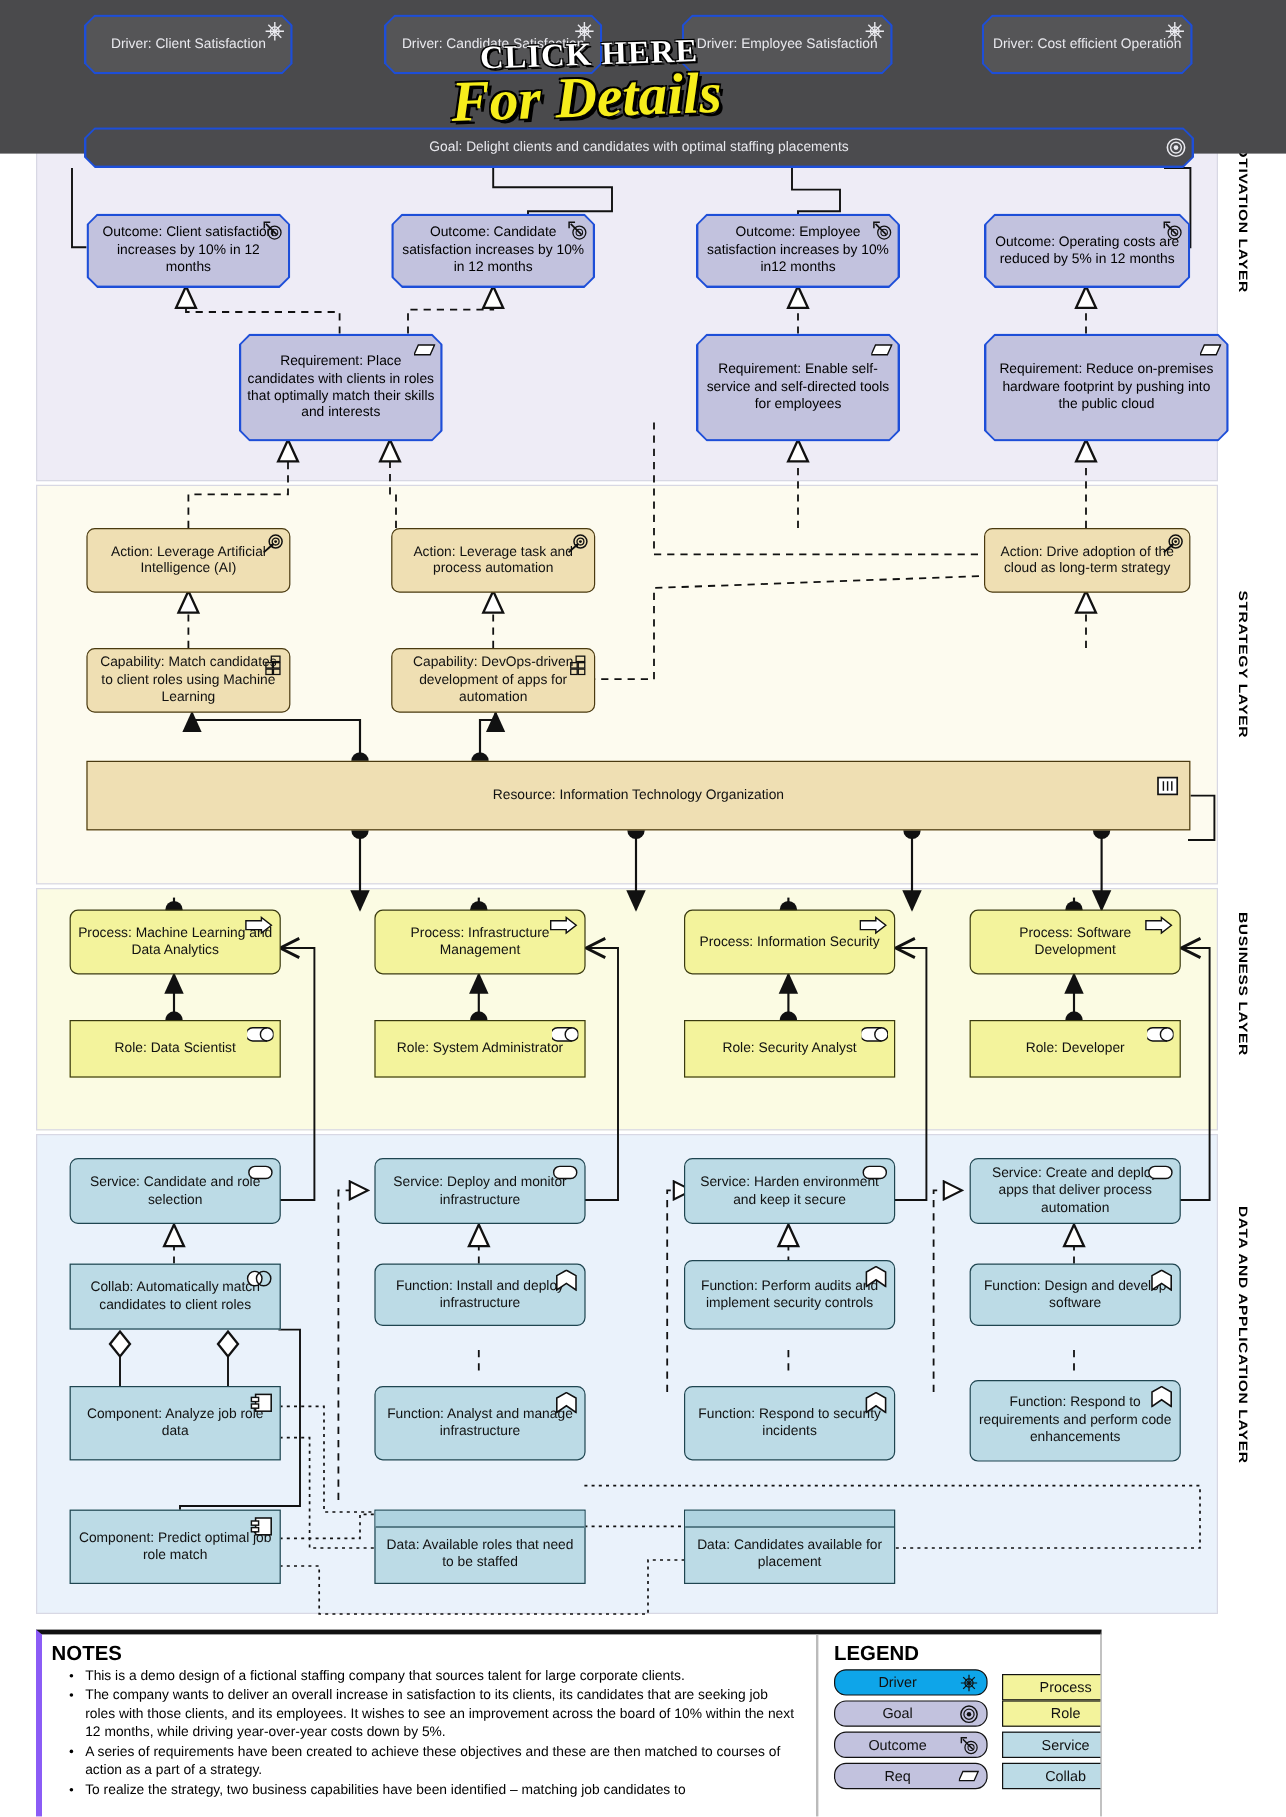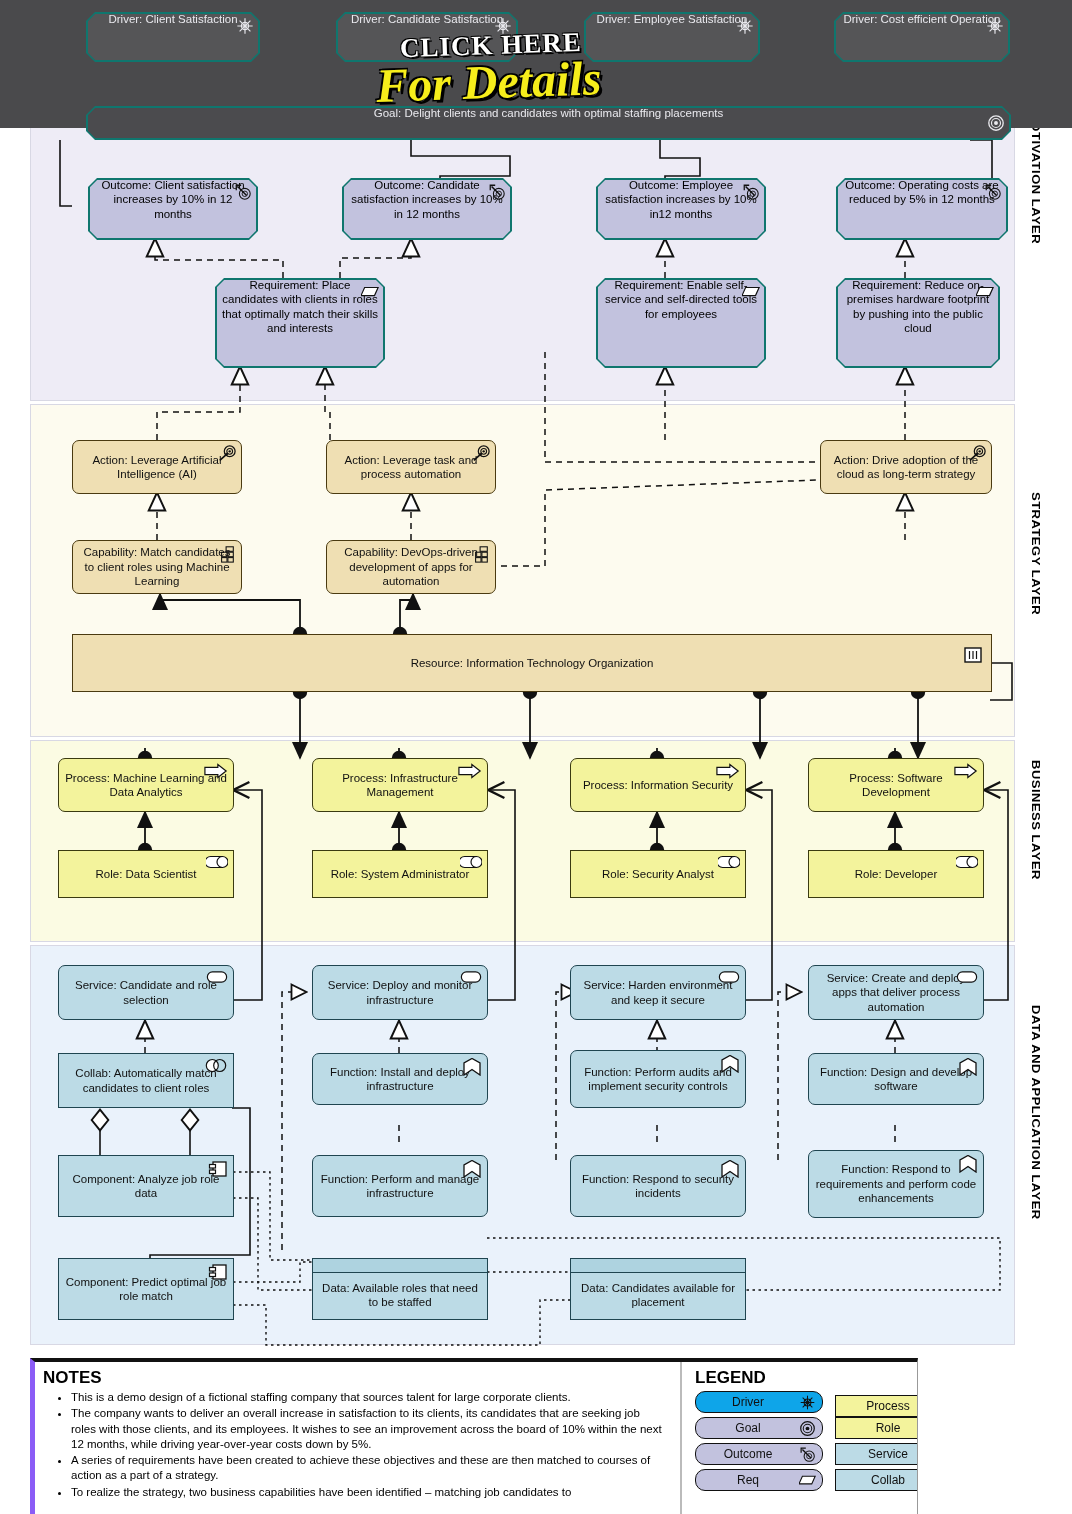--- a/index.html
+++ b/index.html
@@ -55,26 +55,25 @@
     color: #111;
     padding: 3px 6px;
     z-index: 5;
   }
   .node .lbl { display:block; width:100%; }
   .node .gi { position:absolute; right:5px; top:4px; width:18px; height:18px; }
   .rounded { border-radius: 7px; }
   .octo-wrap { position:absolute; z-index:5; }
   .octo-wrap > .inner {
     width:100%; height:100%;
-    background:#0f766e;
+    background:#1d4ed8;
     clip-path: polygon(9px 0, calc(100% - 9px) 0, 100% 9px, 100% calc(100% - 9px),
                        calc(100% - 9px) 100%, 9px 100%, 0 calc(100% - 9px), 0 9px);
-    display:flex; justify-content:center;
+    display:flex; align-items:center; justify-content:center;
     position:relative;
-    margin-left:16px;
   }
   .octo-wrap > .inner > .fill {
     position:absolute; left:1.6px; top:1.6px; right:1.6px; bottom:1.6px;
     clip-path: polygon(8px 0, calc(100% - 8px) 0, 100% 8px, 100% calc(100% - 8px),
                        calc(100% - 8px) 100%, 8px 100%, 0 calc(100% - 8px), 0 8px);
   }
   .octo-wrap .txt {
     position:relative; z-index:2; width:100%;
     text-align:center; font-size:11.5px; line-height:1.25; padding:0 6px;
   }
@@ -424,21 +423,21 @@
   <div class="octo-wrap" style="left:580px; top:278px; width:170px; height:90px;">
     <div class="inner">
         <div class="fill c-motiv"></div>
       <div class="txt">Requirement: Enable self-service and self-directed tools for employees</div>
       <svg class="gi" viewBox="0 0 20 14">
         <path d="M4,2 L19,2 L15,11 L0,11 Z" fill="#fff" stroke="#111" stroke-width="1.3"></path>
       </svg>
     </div>
   </div>
 
-  <div class="octo-wrap" style="left:820px; top:278px; width:164px; height:90px;">
+  <div class="octo-wrap" style="left:820px; top:278px; width:204px; height:90px;">
     <div class="inner">
         <div class="fill c-motiv"></div>
       <div class="txt">Requirement: Reduce on-premises hardware footprint by pushing into the public cloud</div>
       <svg class="gi" viewBox="0 0 20 14">
         <path d="M4,2 L19,2 L15,11 L0,11 Z" fill="#fff" stroke="#111" stroke-width="1.3"></path>
       </svg>
     </div>
   </div>
 
   <div class="node rounded c-strategy" style="left:72px; top:440px; width:170px; height:54px;">
@@ -620,21 +619,21 @@
 
   <div class="node c-app" style="left:58px; top:1155px; width:176px; height:62px;">
     <span class="lbl">Component: Analyze job role data</span>
     <svg class="gi" style="width:20px;height:18px;" viewBox="0 0 20 18">
       <rect x="5" y="2" width="13" height="14" fill="#fff" stroke="#111" stroke-width="1.3"></rect>
       <rect x="1.5" y="4.5" width="6" height="3.5" fill="#fff" stroke="#111" stroke-width="1.2"></rect>
       <rect x="1.5" y="10" width="6" height="3.5" fill="#fff" stroke="#111" stroke-width="1.2"></rect>
     </svg>
   </div>
   <div class="node rounded c-app" style="left:312px; top:1155px; width:176px; height:62px;">
-    <span class="lbl">Function: Perform and manage infrastructure</span>
+    <span class="lbl">Function: Analyst and manage infrastructure</span>
     <svg class="gi" style="width:20px;height:18px;" viewBox="0 0 20 18">
       <path d="M2,17 L2,5 L10,0.5 L18,5 L18,17 L10,11.5 Z" fill="#fff" stroke="#111" stroke-width="1.3"></path>
     </svg>
   </div>
   <div class="node rounded c-app" style="left:570px; top:1155px; width:176px; height:62px;">
     <span class="lbl">Function: Respond to security incidents</span>
     <svg class="gi" style="width:20px;height:18px;" viewBox="0 0 20 18">
       <path d="M2,17 L2,5 L10,0.5 L18,5 L18,17 L10,11.5 Z" fill="#fff" stroke="#111" stroke-width="1.3"></path>
     </svg>
   </div>

